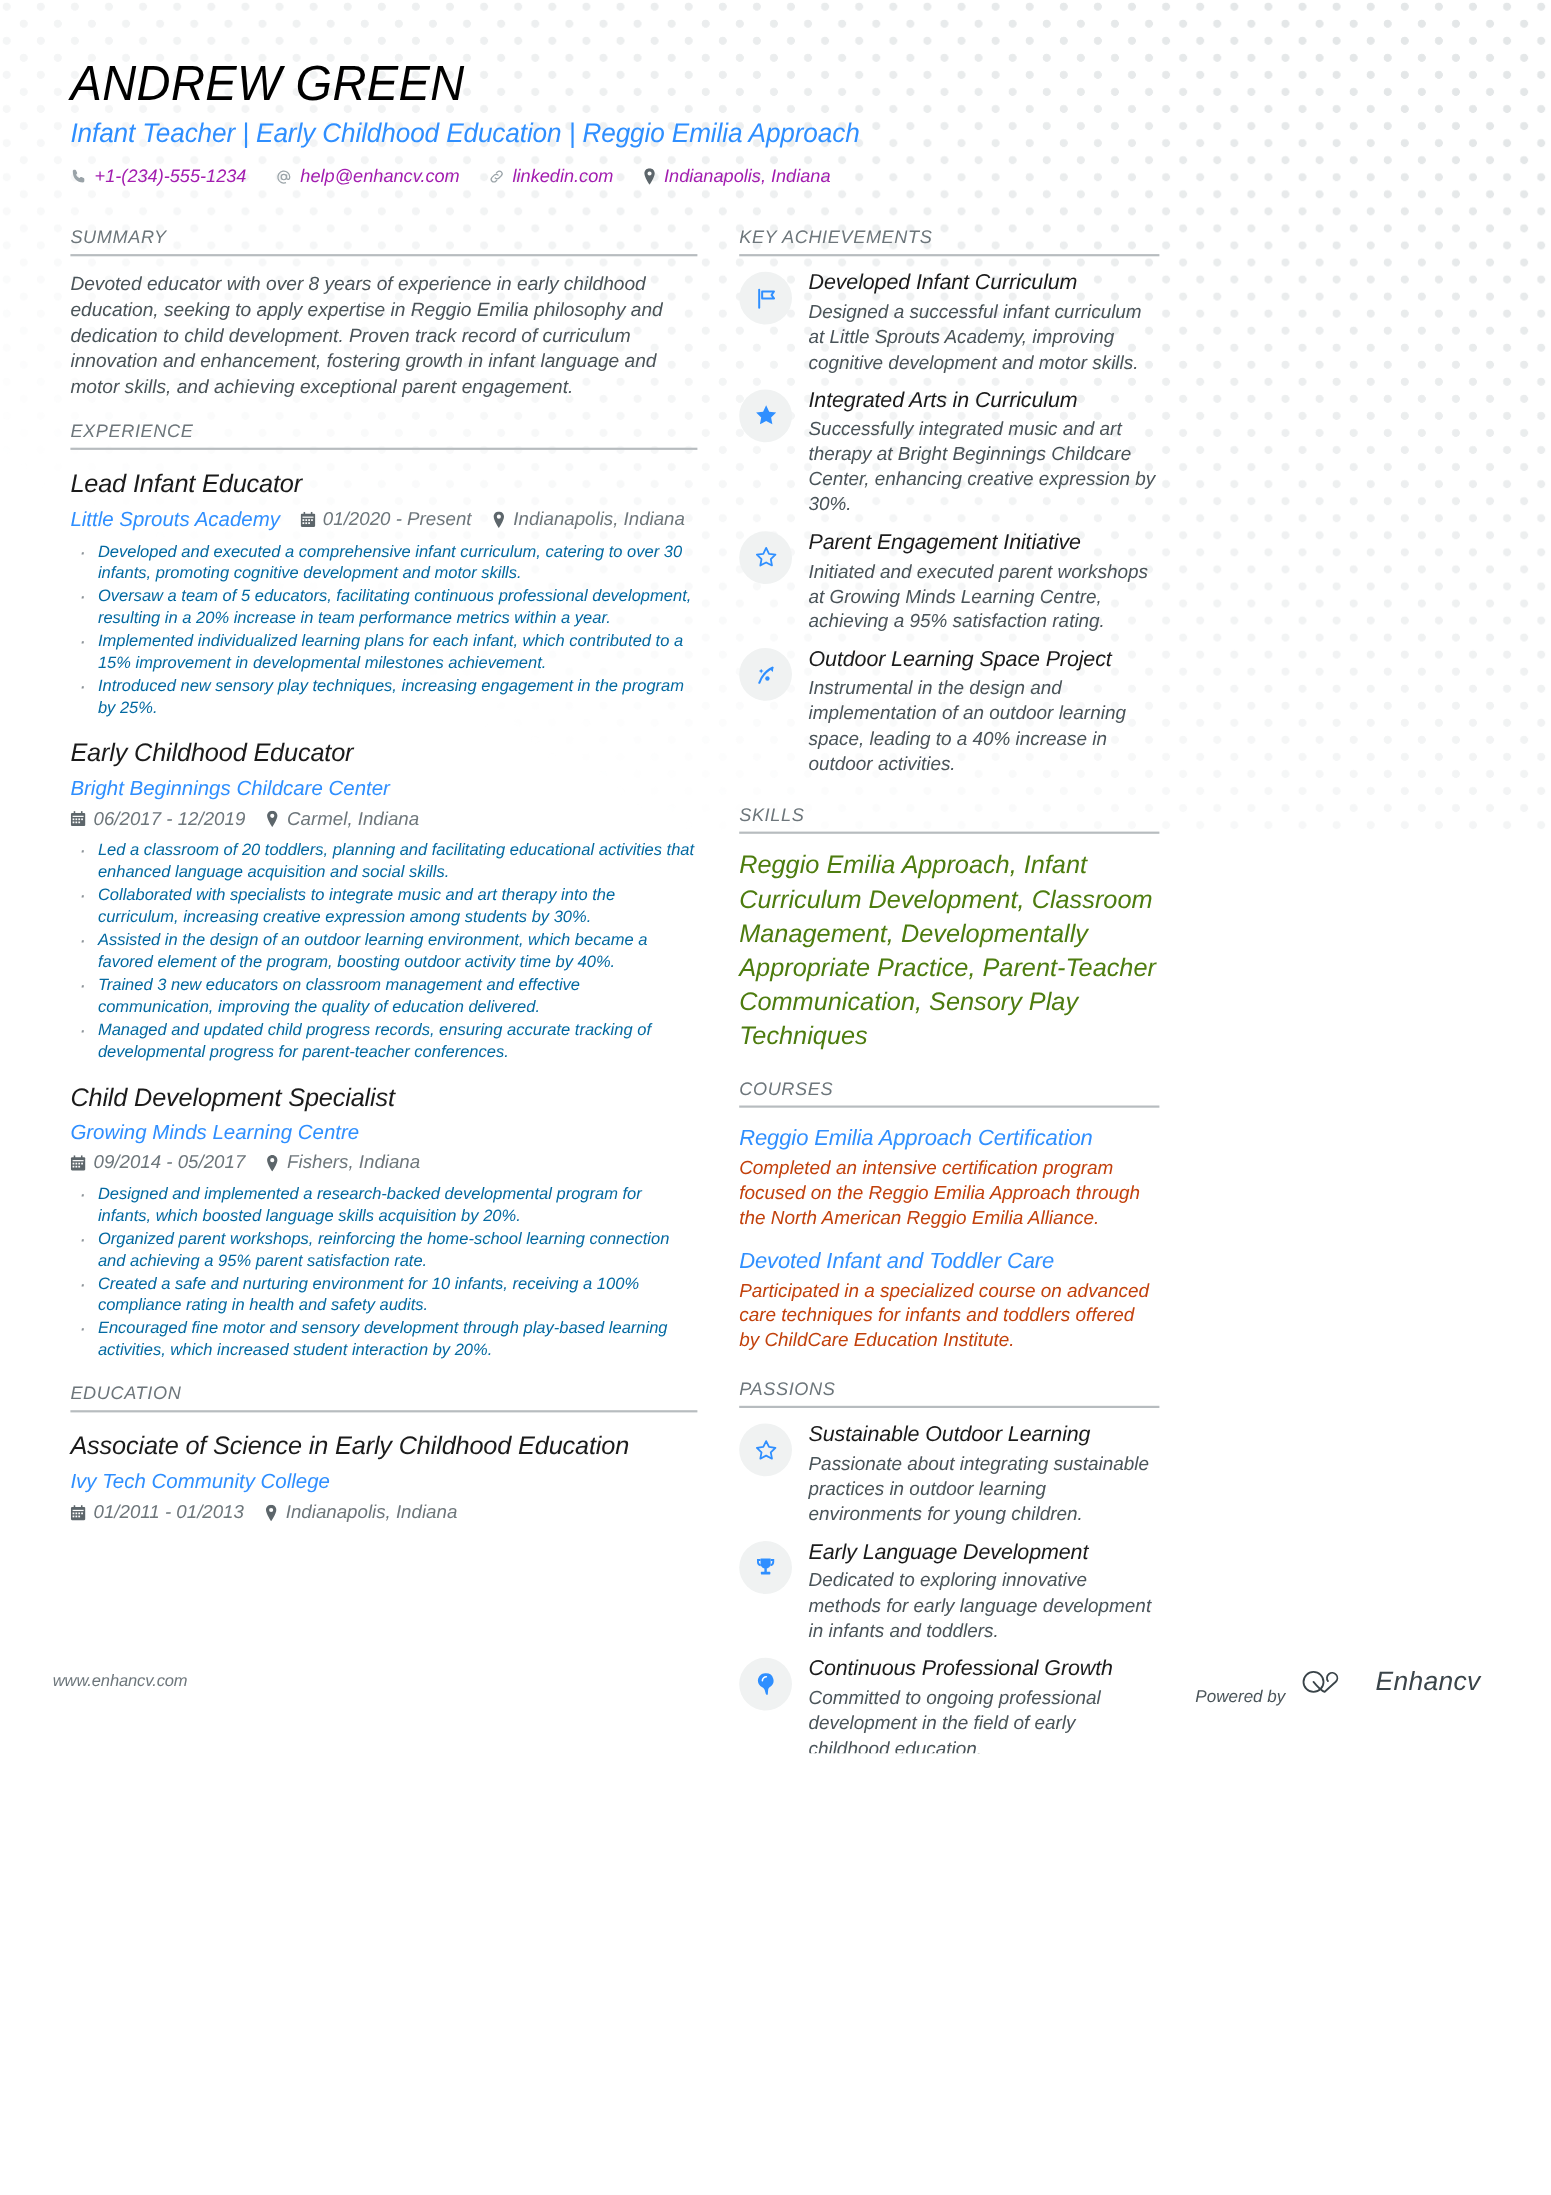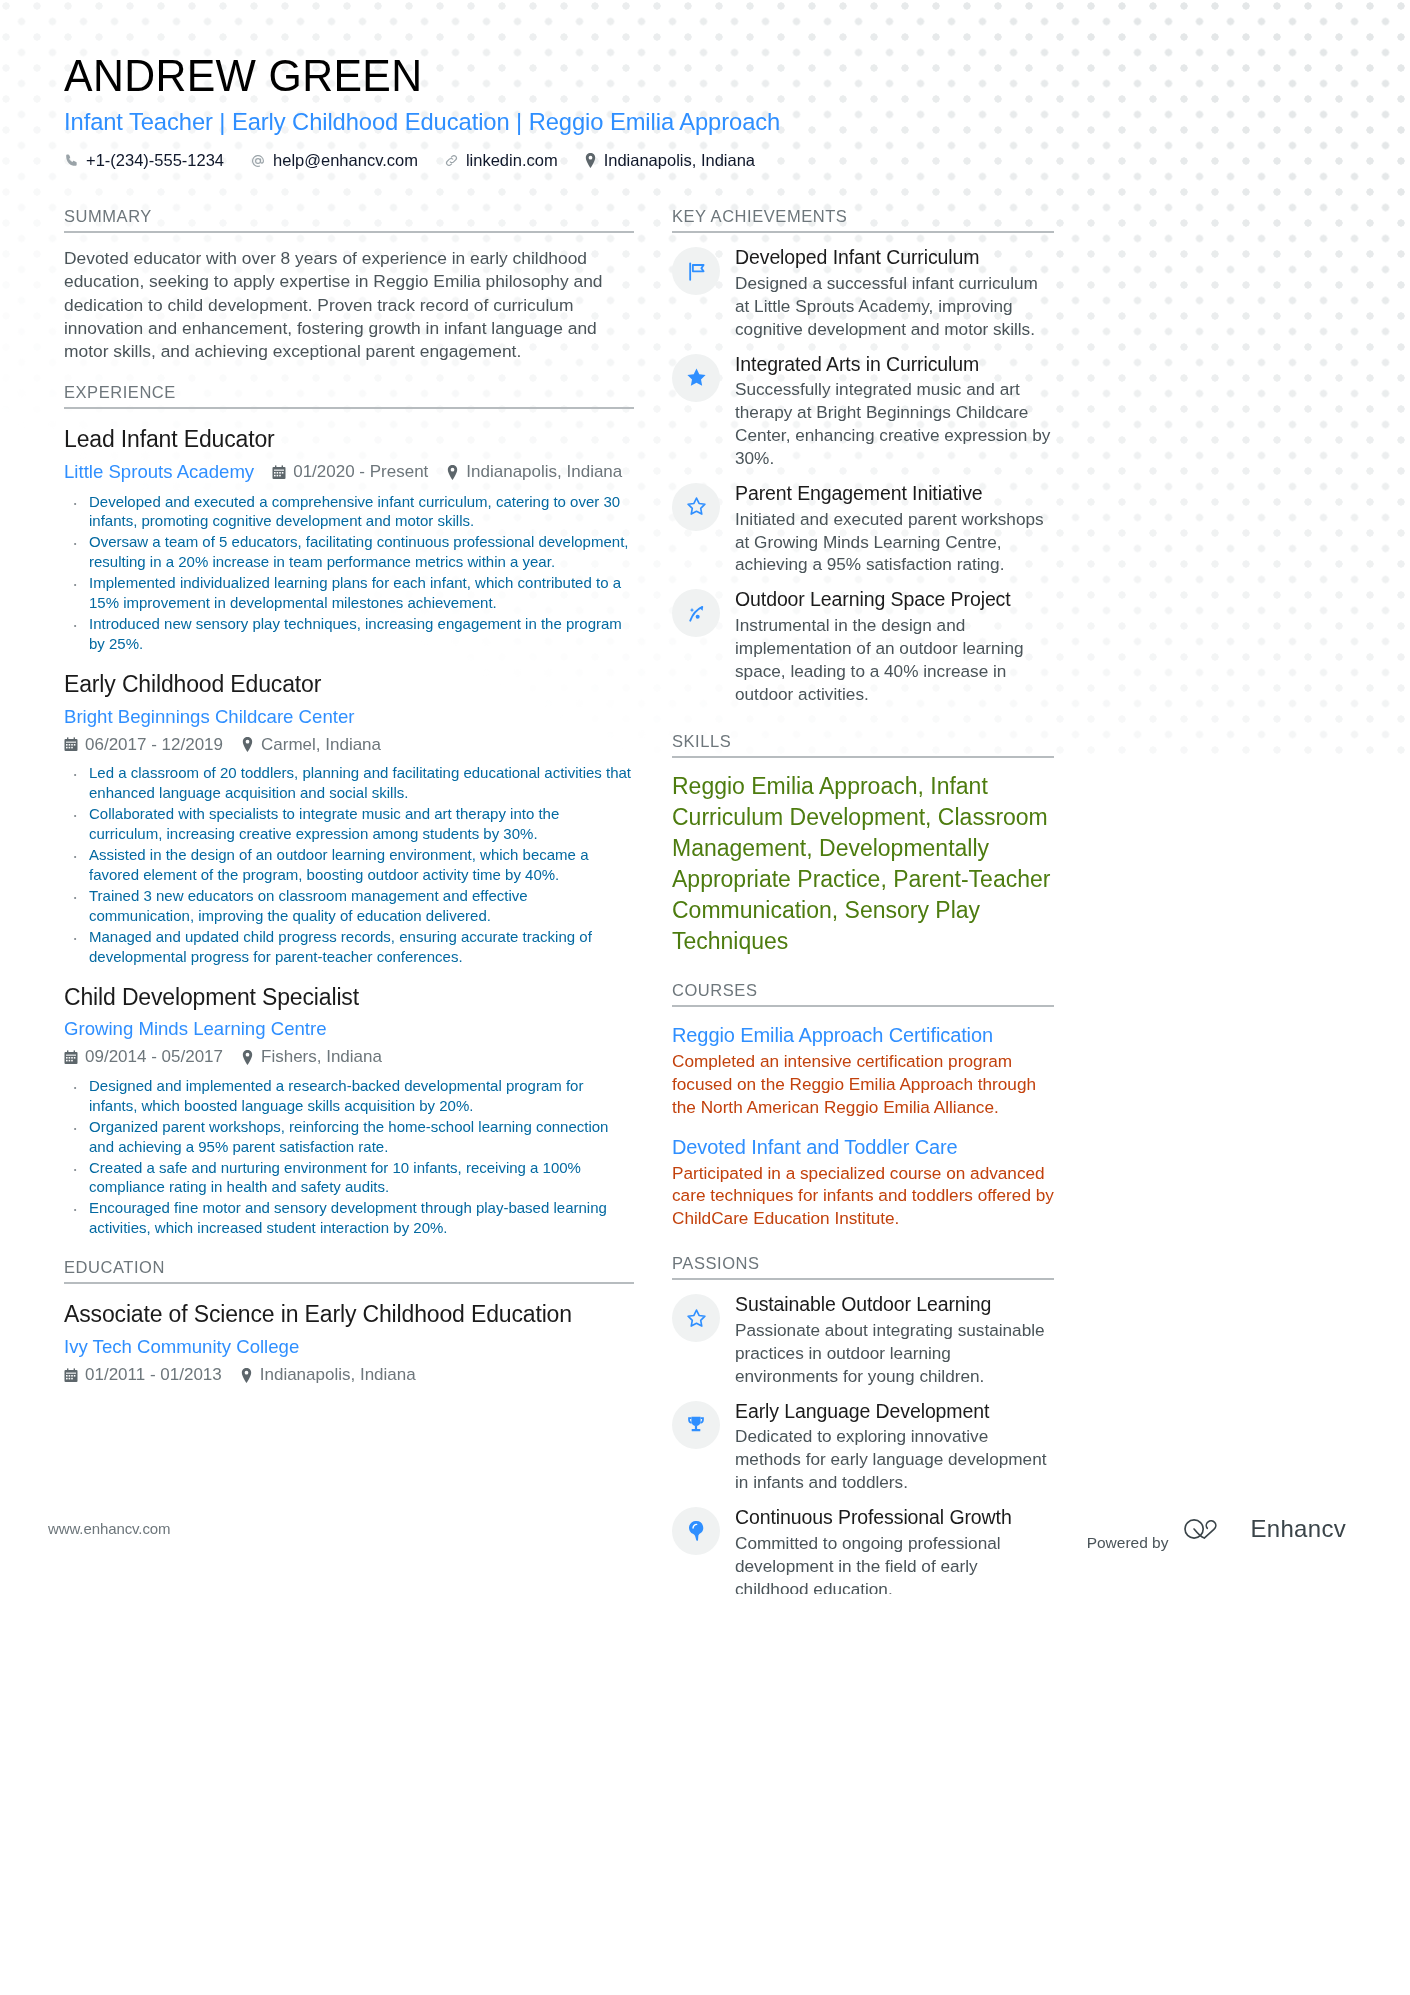--- a/index.html
+++ b/index.html
@@ -9,20 +9,21 @@
     background: #ffffff;
     font-family: "Liberation Sans", sans-serif;
   }
 
   #page {
     position: relative;
     width: 1410px;
     height: 1594px;
     background: #ffffff;
     overflow: hidden;
+    font-style: italic;
   }
 
   
   #dots {
     position: absolute;
     top: 0; left: 0;
     width: 1410px;
     height: 760px;
     background-image:
       radial-gradient(circle at 6px 6px, #e4e7e8 3.4px, rgba(228,231,232,0) 3.9px),
@@ -60,21 +61,21 @@
     transform: scaleX(0.97);
     transform-origin: left center;
   }
   .contact-row {
     margin-top: 15px;
     display: flex;
     align-items: center;
     flex-wrap: wrap;
     gap: 16px 26px;
     font-size: 16.5px;
-    color: #0f172a;
+    color: #a21caf;
   }
   .contact-item { display: flex; align-items: center; gap: 7px; white-space: nowrap; }
   .contact-item .ci { color: #9aa3a8; display: flex; align-items: center; }
 
   
   .columns { display: flex; margin-top: 17px; }
   .col-left { width: 570px; flex: 0 0 570px; }
   .col-gap { width: 38px; flex: 0 0 38px; }
   .col-right { width: 382px; flex: 0 0 382px; }
 

